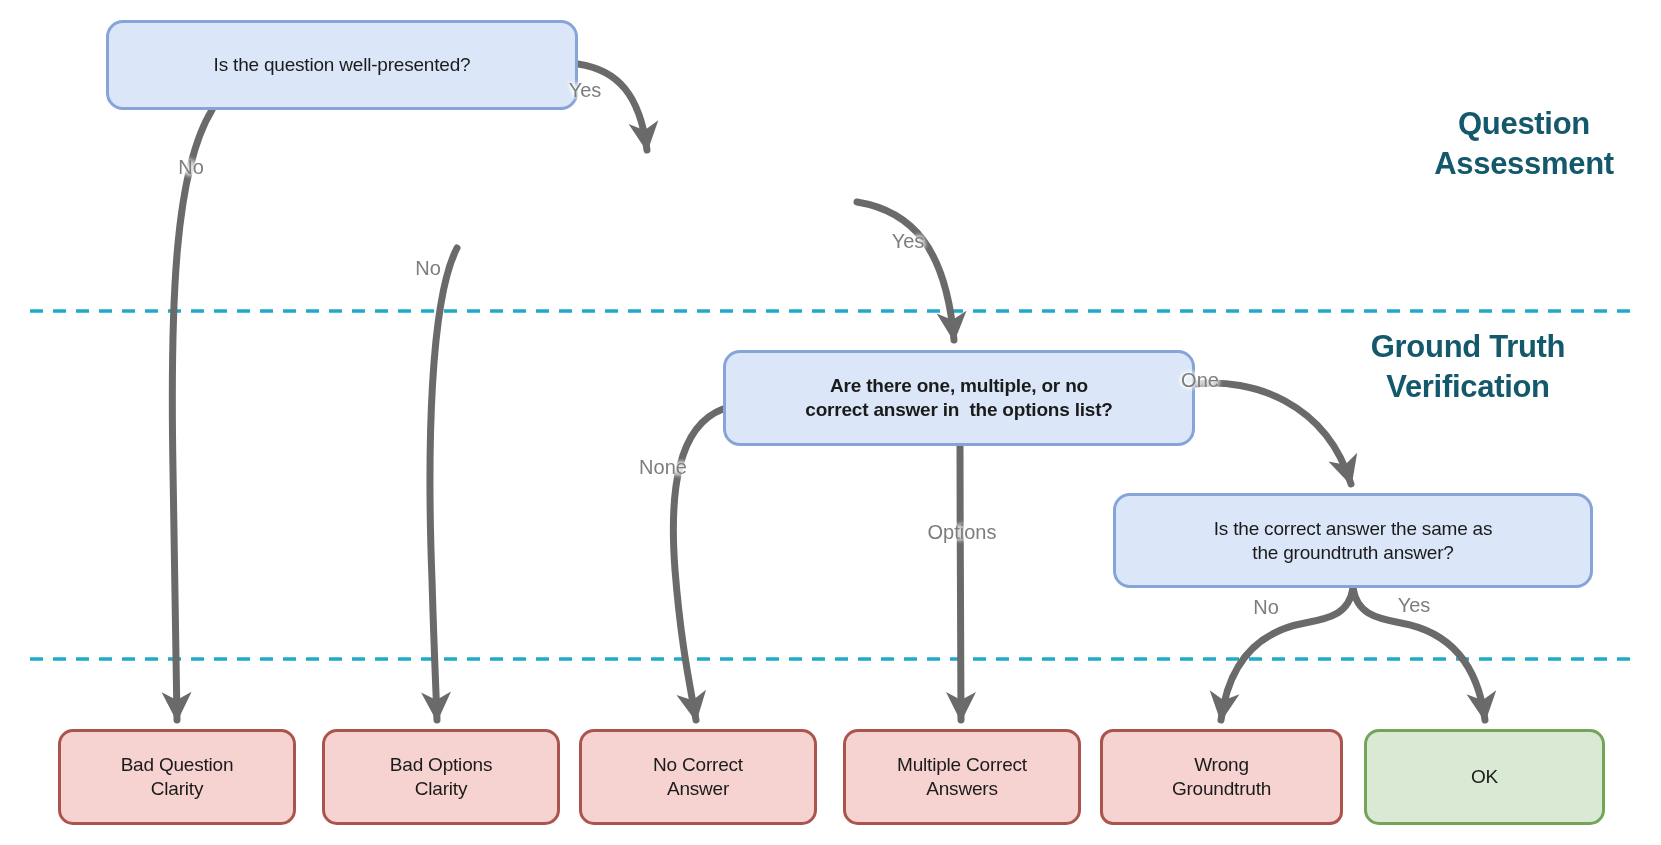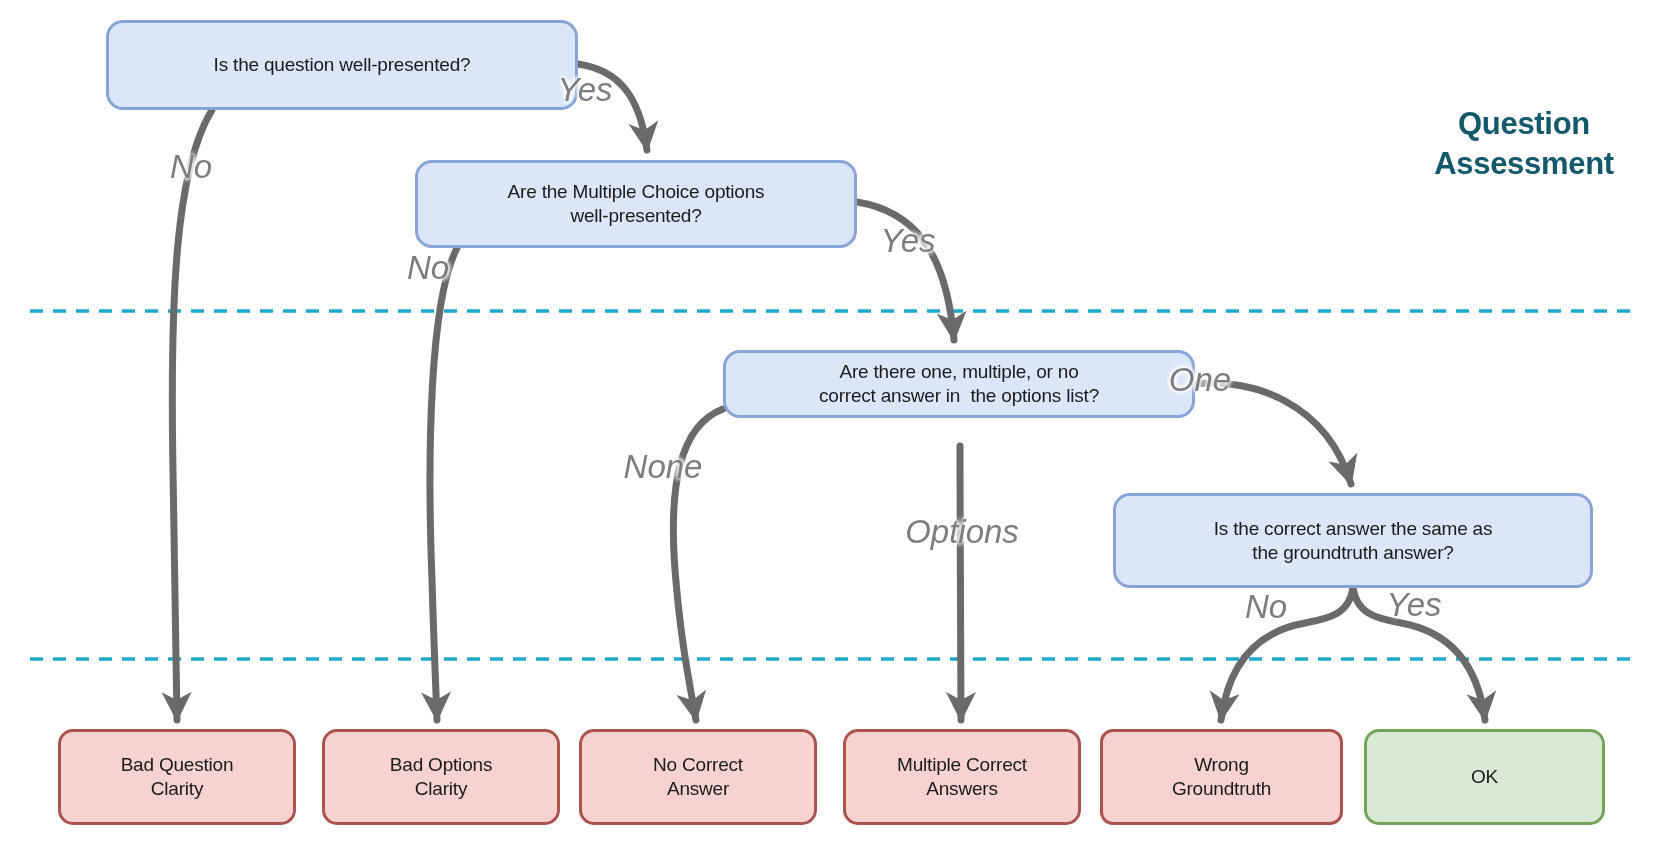--- a/index.html
+++ b/index.html
@@ -26,23 +26,22 @@
     background:var(--question_fill);border:3px solid var(--question_border);border-radius:17px;
   }
   .node.bad{
     background:var(--bad_fill);border:3px solid var(--bad_border);border-radius:15px;
   }
   .node.ok{
     background:var(--ok_fill);border:3px solid var(--ok_border);border-radius:15px;
   }
   .edge-label{
     position:absolute;z-index:3;transform:translate(-50%,-50%);
-    color:var(--edge_label);font-size:33px;white-space:nowrap;
+    color:var(--edge_label);font-size:20px;white-space:nowrap;
     text-shadow:0 0 5px #fff,0 0 5px #fff,0 0 5px #fff,0 0 5px #fff;
-    font-style:italic;
   }
   .section-title{
     position:absolute;z-index:3;transform:translate(-50%,0);
     color:var(--section_title);font-weight:700;font-size:31px;line-height:1.29;
     text-align:center;white-space:pre-wrap;letter-spacing:-0.3px;
   }
 </style>
 </head>
 <body>
 
@@ -64,24 +63,22 @@
     <path class="edge" d="M 857 202 C 912 211, 946 248, 954 340" marker-end="url(#ah)"></path>
     <path class="edge" d="M 723 409 C 678 426, 669 490, 675 570 C 681 645, 690 685, 696 720" marker-end="url(#ah)"></path>
     <path class="edge" d="M 960 446 C 960 540, 961 640, 961 720" marker-end="url(#ah)"></path>
     <path class="edge" d="M 1195 384 C 1252 378, 1326 402, 1351 484" marker-end="url(#ah)"></path>
     <path class="edge" d="M 1353 588 C 1349 613, 1332 618, 1305 623 C 1255 632, 1228 666, 1221 720" marker-end="url(#ah)"></path>
     <path class="edge" d="M 1353 588 C 1357 613, 1374 618, 1401 623 C 1451 632, 1478 666, 1485 720" marker-end="url(#ah)"></path>
   </svg>
 
   <div class="node question" style="left:106px;top:20px;width:472px;height:90px;">Is the question well-presented?</div>
 
-  <div class="node question" style="left:415px;top:160px;width:442px;height:88px;">Are the Multiple Choice options
-well-presented?</div>
 
-  <div class="node question" style="left:723px;top:350px;width:472px;height:68px;">Are there one, multiple, or no
+  <div class="node question" style="left:723px;top:350px;width:472px;height:96px;font-weight:bold;">Are there one, multiple, or no
 correct answer in  the options list?</div>
 
   <div class="node question" style="left:1113px;top:493px;width:480px;height:95px;">Is the correct answer the same as
 the groundtruth answer?</div>
 
   <div class="node bad" style="left:58px;top:729px;width:238px;height:96px;">Bad Question
 Clarity</div>
 
   <div class="node bad" style="left:322px;top:729px;width:238px;height:96px;">Bad Options
 Clarity</div>
@@ -102,14 +99,16 @@
   <div class="edge-label" style="left:428px;top:268px;">No</div>
   <div class="edge-label" style="left:908px;top:241px;">Yes</div>
   <div class="edge-label" style="left:663px;top:467px;">None</div>
   <div class="edge-label" style="left:962px;top:532px;">Options</div>
   <div class="edge-label" style="left:1200px;top:380px;">One</div>
   <div class="edge-label" style="left:1266px;top:607px;">No</div>
   <div class="edge-label" style="left:1414px;top:605px;">Yes</div>
 
   <div class="section-title" style="left:1524px;top:104px;width:360px;margin-left:-180px;transform:none;">Question
 Assessment</div>
+  <div class="section-title" style="left:1468px;top:327px;width:360px;margin-left:-180px;transform:none;">Ground Truth
+Verification</div>
 
 </div>
 
 </body></html>

